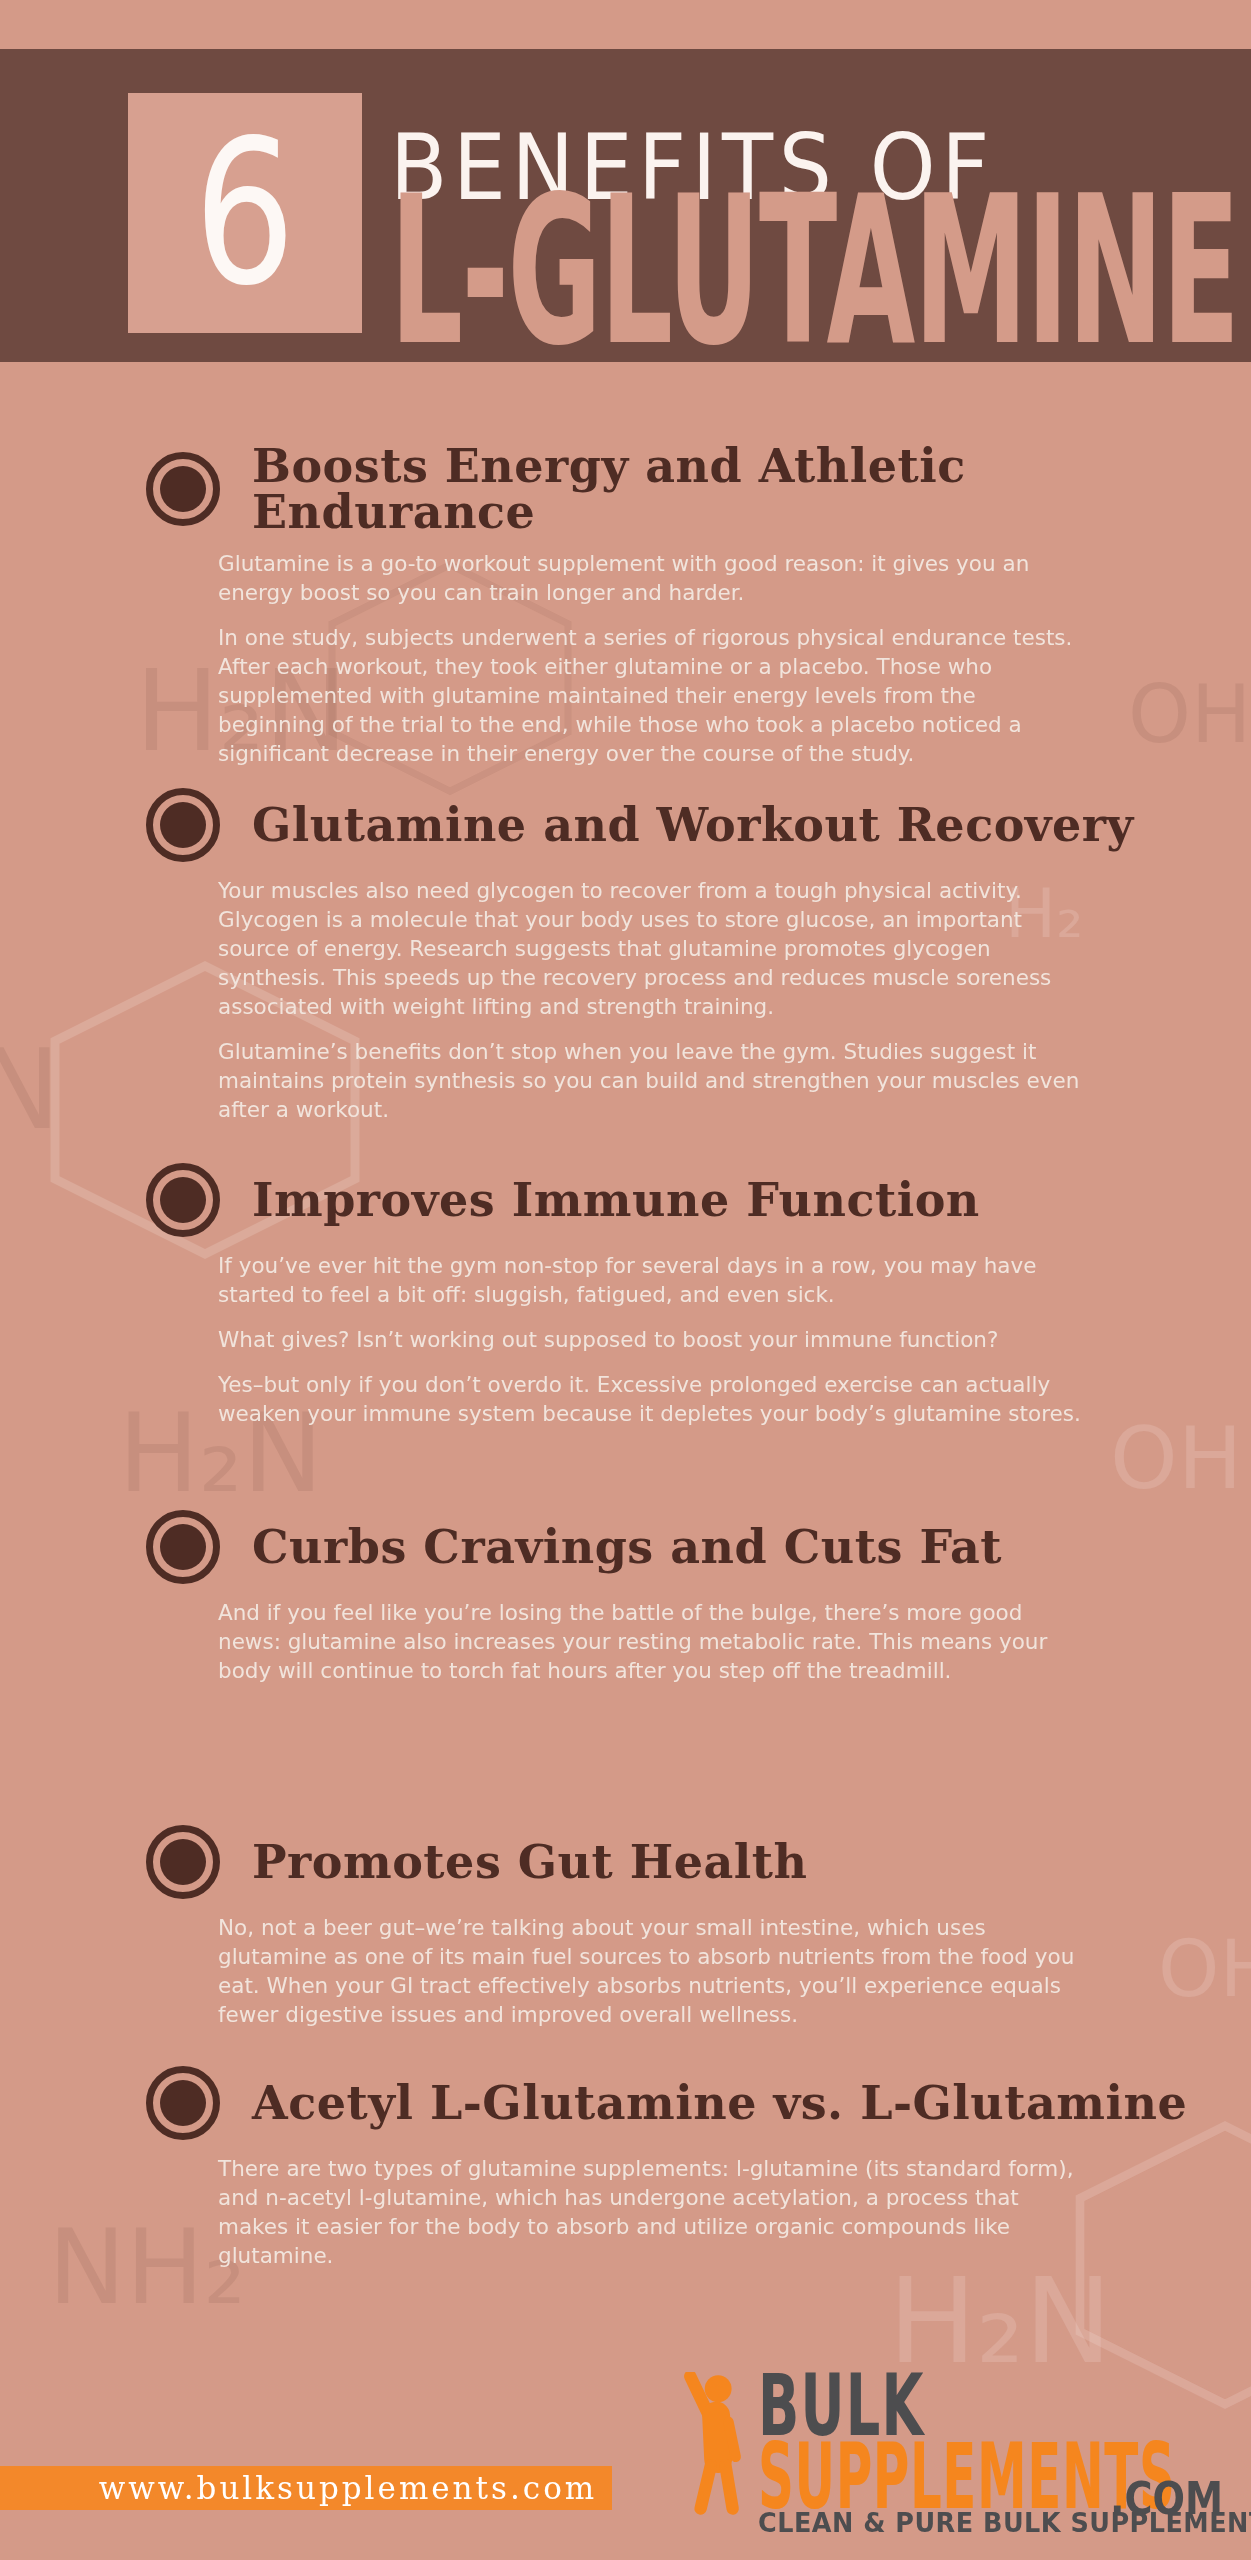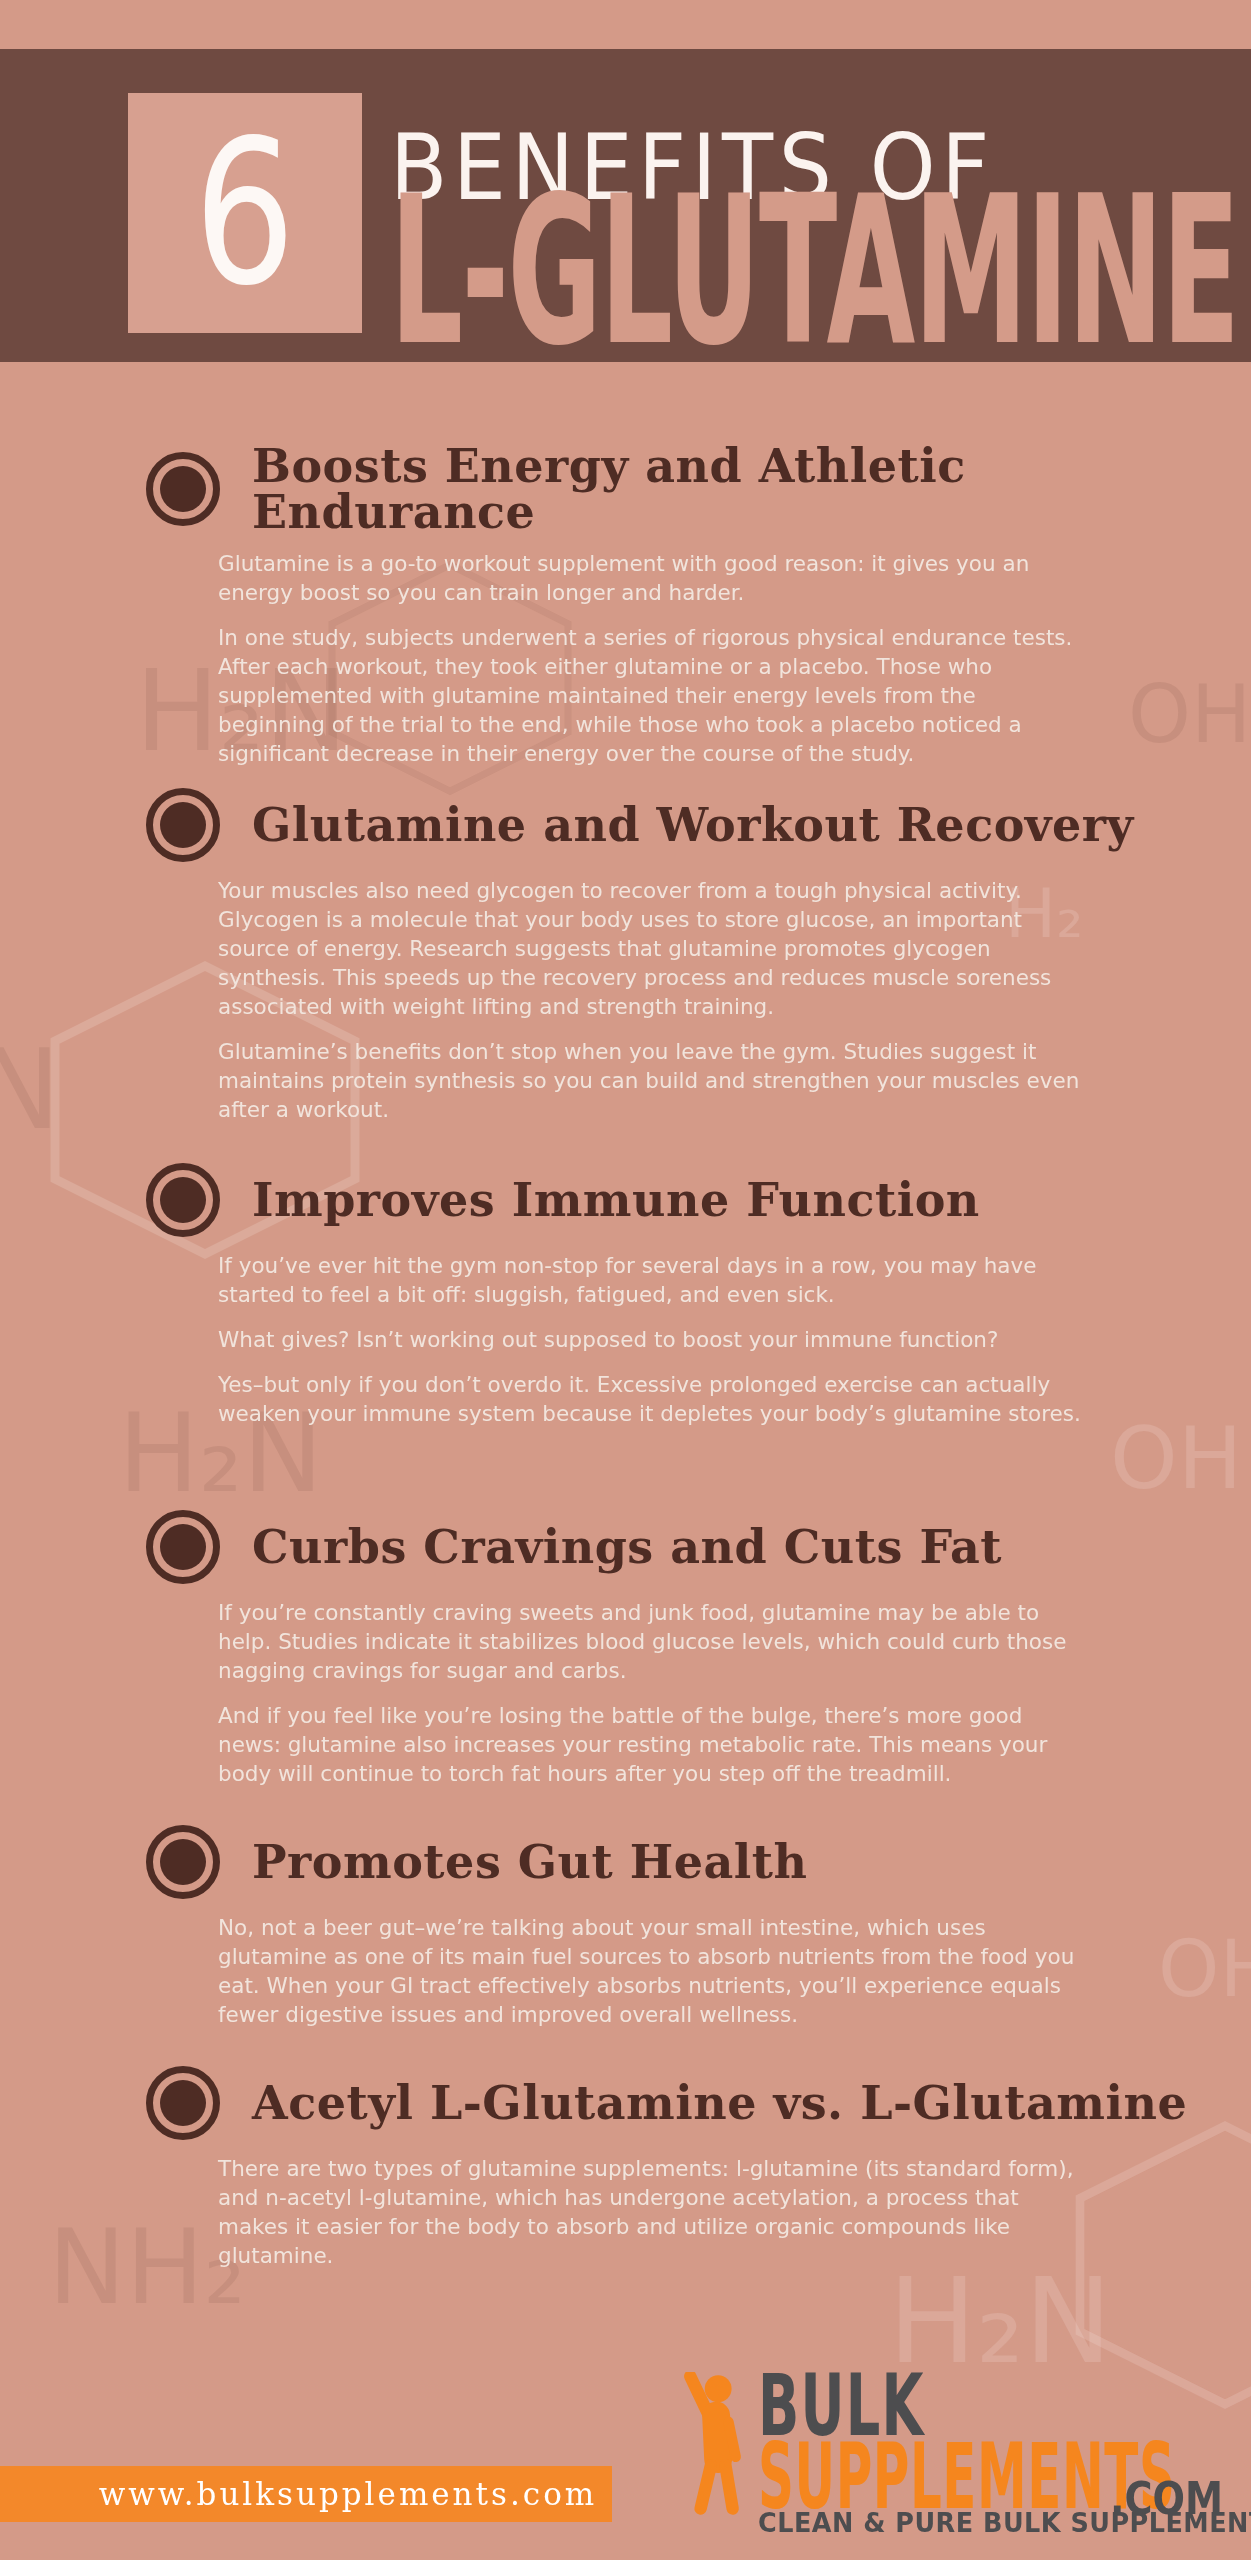--- a/index.html
+++ b/index.html
@@ -42,21 +42,21 @@
   .benefit-header{display:flex;align-items:center;gap:32px;margin-left:146px;}
   .bullet{width:60px;height:60px;border:7px solid #4e2c24;border-radius:50%;
           display:flex;align-items:center;justify-content:center;flex:0 0 auto;}
   .bullet-core{width:46px;height:46px;background:#4e2c24;border-radius:50%;}
   .benefit h2{margin:0;font-family:"DejaVu Serif", serif;font-weight:700;font-size:46px;
               color:#4e2c24;line-height:1;letter-spacing:0.5px;}
   .benefit-body{margin-left:218px;width:868px;margin-top:14px;}
   .benefit-body p{margin:0;font-size:21.5px;line-height:29px;color:#f1e4dc;}
   .benefit-body p + p{margin-top:16px;}
   
-  .url-bar{position:absolute;left:0;top:2466px;width:612px;height:56px;background:#f3882a;z-index:2;
+  .url-bar{position:absolute;left:0;top:2466px;width:612px;height:44px;background:#f3882a;z-index:2;
            display:flex;align-items:center;justify-content:center;padding-left:84px;box-sizing:border-box;}
   .url-text{font-family:"DejaVu Serif", serif;font-size:31px;color:#ffffff;letter-spacing:3px;white-space:nowrap;}
   .logo{position:absolute;left:682px;top:2360px;width:560px;height:180px;z-index:2;}
   .logo-figure{position:absolute;left:0;top:12px;}
   .logo-bulk{position:absolute;left:76px;top:2px;font-size:86px;line-height:1;font-weight:700;color:#4d4d4f;
              letter-spacing:2px;transform:scaleX(0.63);transform-origin:left top;white-space:nowrap;}
   .logo-supp{position:absolute;left:76px;top:72px;font-size:90px;line-height:1;font-weight:700;color:#f5861e;
              letter-spacing:1px;transform:scaleX(0.555);transform-origin:left top;white-space:nowrap;}
   .logo-com{position:absolute;left:428px;top:116px;font-size:45px;line-height:1;font-weight:700;color:#4d4d4f;
             transform:scaleX(0.85);transform-origin:left top;white-space:nowrap;}
@@ -144,21 +144,20 @@
   </section>
 
   <section class="benefit b4">
     <div class="benefit-header">
       <span class="bullet">
           <span class="bullet-core"></span>
         </span>
       <h2>Curbs Cravings and Cuts Fat</h2>
     </div>
     <div class="benefit-body">
-      <p>If you’re constantly craving sweets and junk food, glutamine may be able to help. Studies indicate it stabilizes blood glucose levels, which could curb those nagging cravings for sugar and carbs.</p>
       <p>And if you feel like you’re losing the battle of the bulge, there’s more good news: glutamine also increases your resting metabolic rate. This means your body will continue to torch fat hours after you step off the treadmill.</p>
     </div>
   </section>
 
   <section class="benefit b5">
     <div class="benefit-header">
       <span class="bullet">
           <span class="bullet-core"></span>
         </span>
       <h2>Promotes Gut Health</h2>

